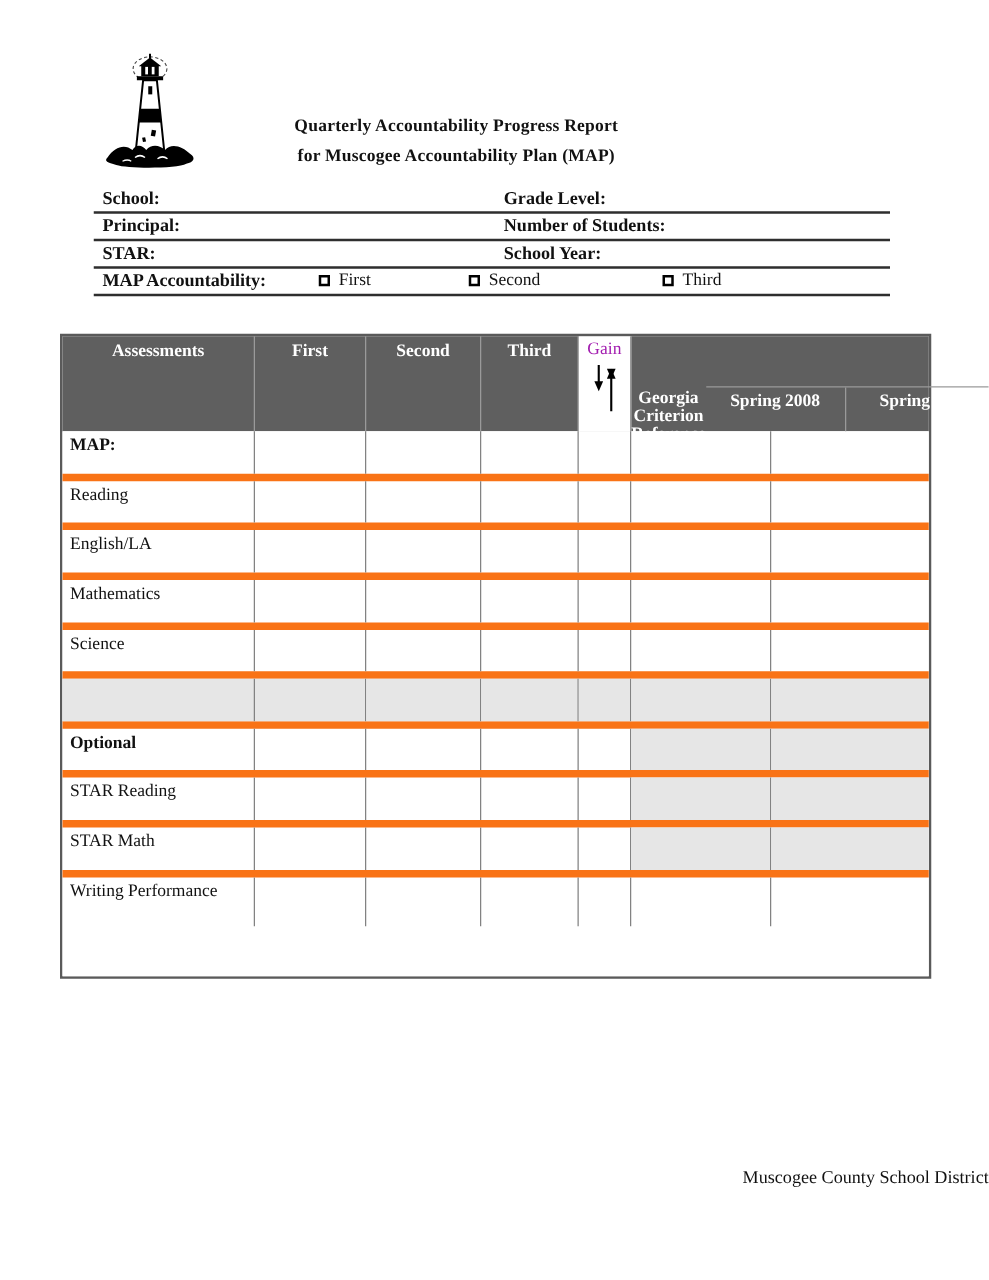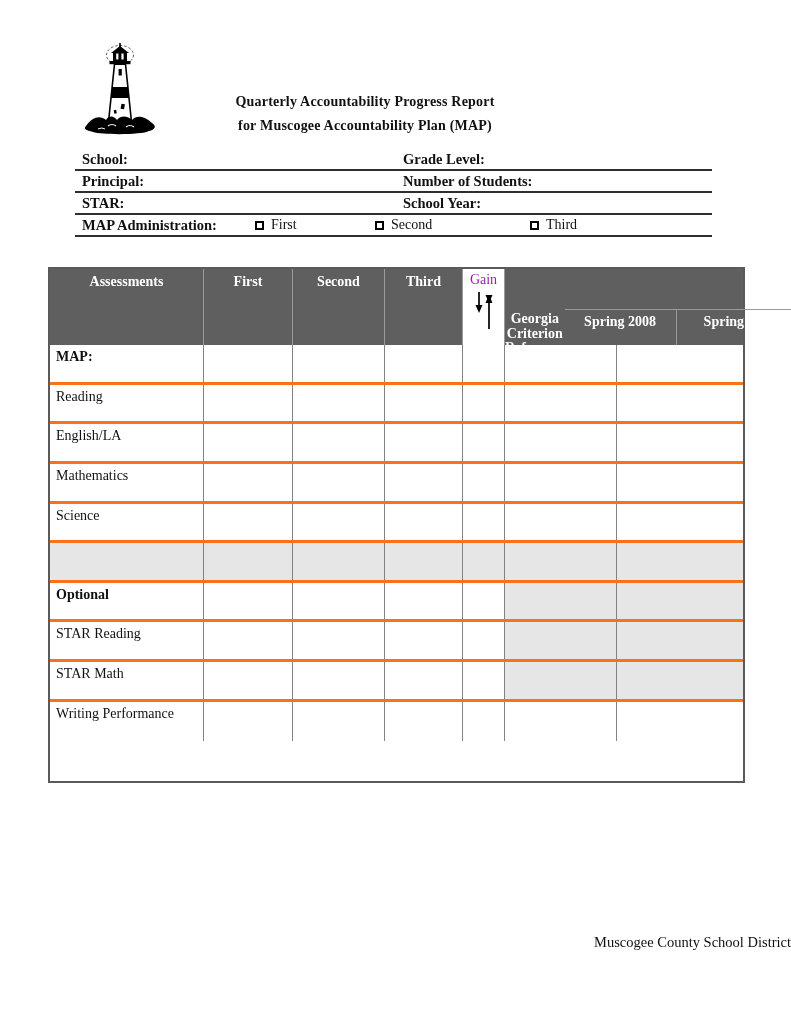--- a/index.html
+++ b/index.html
@@ -101,21 +101,21 @@
   }
   .spring-cell { text-align: center; padding-top: 4px; }
   .spring-cell:first-child { border-right: 1px solid #9a9a9a; }
 
   .gain-arrows { display: block; margin: 2px auto 0; }
 
   .tbody { display: grid; grid-template-rows: repeat(11, 1fr); height: 436px; background: #fff; }
   .trow {
     display: grid;
     grid-template-columns: 154px 89px 92px 78px 42px 112px 126px;
-    border-bottom: 3px solid #f97316;
+    border-bottom: 6px solid #f97316;
   }
   .trow:last-child { border-bottom: none; }
   .tcell { border-right: 1px solid #828282; }
   .tcell:last-child { border-right: none; }
   .label-cell {
     font-size: 14px;
     padding: 4px 2px 0 6px;
     color: #111;
   }
   .label-cell.bold { font-weight: bold; }
@@ -175,21 +175,21 @@
       <span class="right-field flabel">Number of Students:</span>
       <span class="right-fill"></span>
     </div>
     <div class="form-row">
       <span class="left-field flabel">STAR:</span>
       <span class="left-fill"></span>
       <span class="right-field flabel">School Year:</span>
       <span class="right-fill"></span>
     </div>
     <div class="form-row">
-      <span class="left-field flabel">MAP Administration:</span>
+      <span class="left-field flabel">MAP Accountability:</span>
       <span class="opt" style="left:180px">
         <span class="box"></span><span>First</span>
       </span>
       <span class="opt" style="left:300px">
         <span class="box"></span><span>Second</span>
       </span>
       <span class="opt" style="left:455px">
         <span class="box"></span><span>Third</span>
       </span>
     </div>

